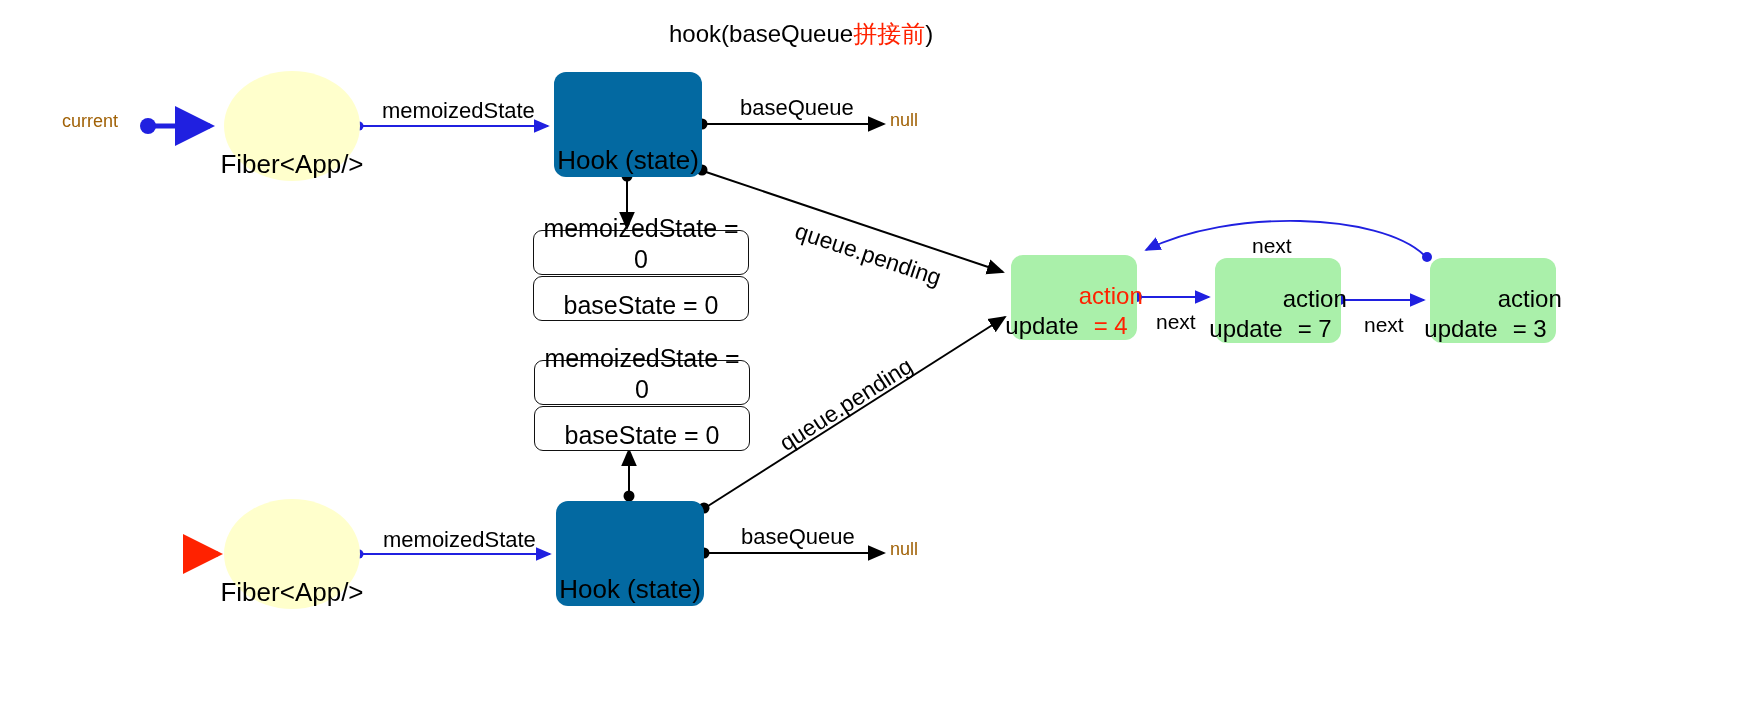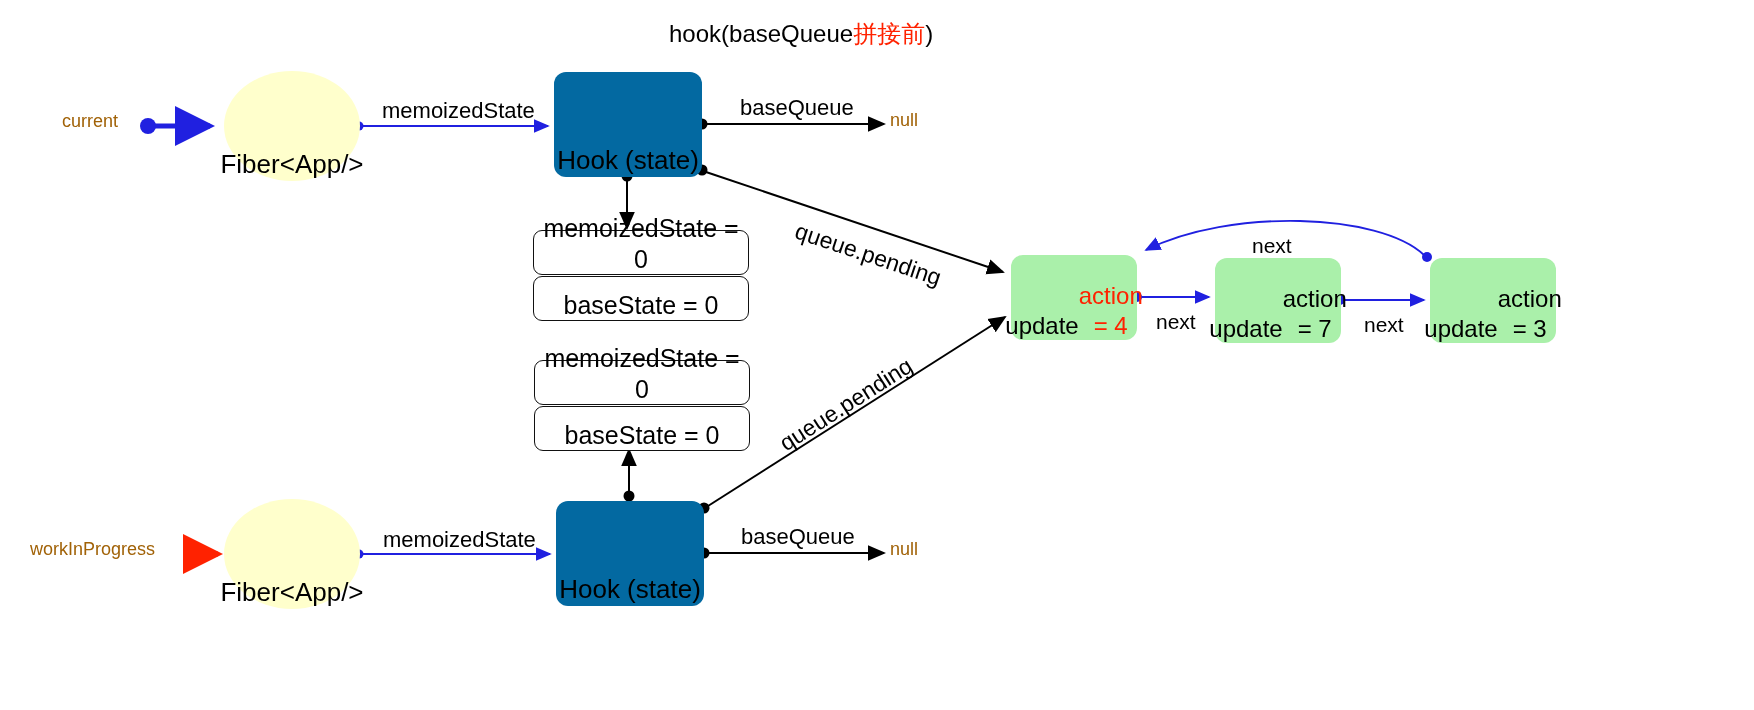--- a/index.html
+++ b/index.html
@@ -191,21 +191,20 @@
   <div class="edge-label" style="left:741px; top:524px;">baseQueue</div>
 
   <div class="rot-label" style="left:796px; top:217px; transform: rotate(18.5deg);">queue.pending</div>
   <div class="rot-label" style="left:782px; top:432px; transform: rotate(-32.5deg);">queue.pending</div>
 
   <div class="edge-label small" style="left:1156px; top:286px;">next</div>
   <div class="edge-label small" style="left:1364px; top:289px;">next</div>
   <div class="edge-label small" style="left:1252px; top:210px;">next</div>
 
   <div class="plain-label" style="left:62px; top:111px;">current</div>
-  <div class="plain-label" style="left:30px; top:539px;">workInProgress</div>
 
   <div class="plain-label" style="left:890px; top:110px;">null</div>
   <div class="plain-label" style="left:890px; top:539px;">null</div>
 
   <div class="node ellipse-node" style="left:224px; top:71px; width:136px; height:110px;">
     <span>Fiber</span>
     <span>&lt;App/&gt;</span>
   </div>
   <div class="node ellipse-node" style="left:224px; top:499px; width:136px; height:110px;">
     <span>Fiber</span>

